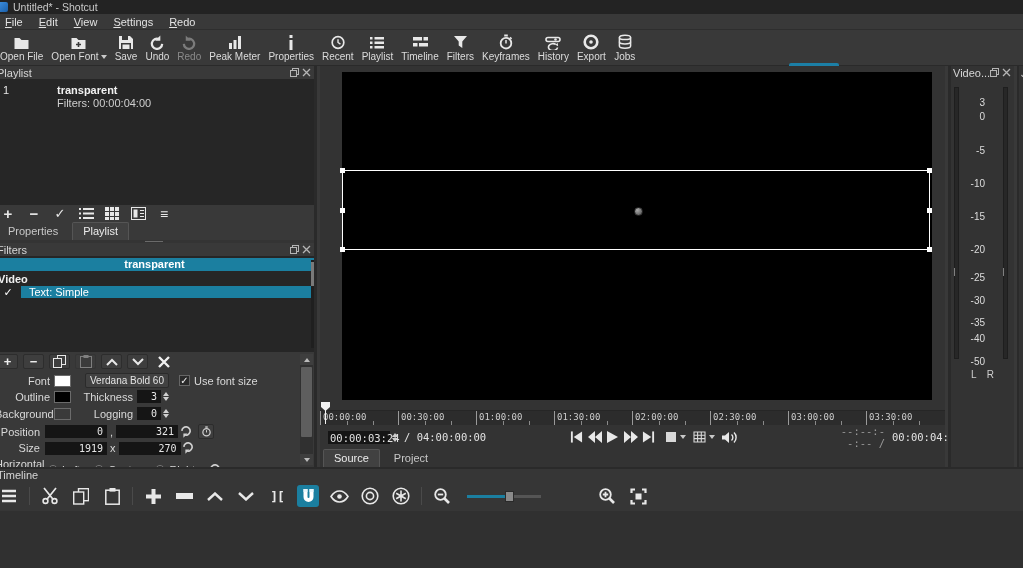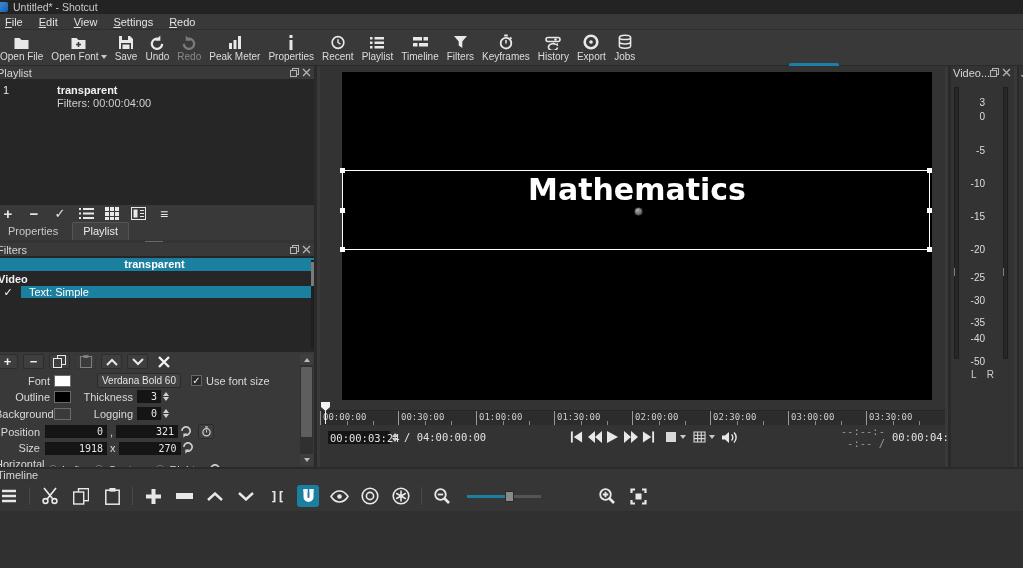--- a/index.html
+++ b/index.html
@@ -450,21 +450,21 @@
         <span class="ebtn" style="background:none;border:none;">
             <svg width="12" height="12" viewBox="0 0 12 12">
               <path d="M1 1l10 10M11 1L1 11" stroke="#f0f0f0" stroke-width="2.4"></path>
             </svg>
           </span>
       </div>
 
       <div class="ed-row" style="left:0; top:21px;">
         <span class="lab-r" style="width:55px;">Font</span>
         <span class="swatch" style="background:#fff;"></span>
-        <span class="btn" style="margin-left:26px;">Verdana Bold 60</span>
+        <span class="btn" style="margin-left:14px;">Verdana Bold 60</span>
         <span class="cb" style="margin-left:10px;">✓</span>
         <span>Use font size</span>
       </div>
       <div class="ed-row" style="left:0; top:38px;">
         <span class="lab-r" style="width:55px;">Outline</span>
         <span class="swatch" style="background:#000;"></span>
         <span class="lab-r" style="width:62px;">Thickness</span>
         <span class="field" style="width:24px; margin-left:4px;">3</span>
         <span class="spin">
             <i class="u"></i>
@@ -495,21 +495,21 @@
         <span class="kfbtn">
             <svg width="11" height="11" viewBox="0 0 16 16">
               <circle cx="8" cy="9.2" r="5.3" fill="none" stroke="#cfcfcf" stroke-width="1.8"></circle>
               <path d="M8 6v3.4" stroke="#cfcfcf" stroke-width="1.5"></path>
               <rect x="6.2" y="0.5" width="3.6" height="2" fill="#cfcfcf"></rect>
             </svg>
           </span>
       </div>
       <div class="ed-row" style="left:0; top:89px;">
         <span class="lab-r" style="width:45px;">Size</span>
-        <span class="field" style="width:62px; margin-left:5px;">1918</span>
+        <span class="field" style="width:62px; margin-left:5px;">1919</span>
         <span style="margin:0 3px;">x</span>
         <span class="field" style="width:62px;">270</span>
         <span class="reset">
             <svg width="12" height="12" viewBox="0 0 16 16">
               <path d="M2.5 6.5A5.5 5.5 0 1 1 6 11.8" fill="none" stroke="#cfcfcf" stroke-width="2.2"></path>
               <path d="M4.5 15.5V10H10z" fill="#cfcfcf"></path>
             </svg>
           </span>
       </div>
       <div class="ed-row" style="left:0; top:106px;">
@@ -554,21 +554,20 @@
     <div class="video">
       <div class="vui-rect">
         <span class="handle" style="left:-3px; top:-3px;"></span>
         <span class="handle" style="right:-3px; top:-3px;"></span>
         <span class="handle" style="left:-3px; bottom:-3px;"></span>
         <span class="handle" style="right:-3px; bottom:-3px;"></span>
         <span class="handle" style="left:-3px; top:37px;"></span>
         <span class="handle" style="right:-3px; top:37px;"></span>
         <span class="vui-center"></span>
       </div>
-      <div class="vui-text">Mathematics</div>
     </div>
 
     <div class="ruler">
 
     <span class="rcell">00:00:00</span>
         <span class="rcell">00:30:00</span>
         <span class="rcell">01:00:00</span>
         <span class="rcell">01:30:00</span>
         <span class="rcell">02:00:00</span>
         <span class="rcell">02:30:00</span>
@@ -633,20 +632,25 @@
               <path d="M0 4.5v4h3l4 3.5V1L3 4.5z" fill="#e8e8e8"></path>
               <path d="M9.5 3.5a4 4 0 0 1 0 6M12 1.5a7 7 0 0 1 0 10" fill="none" stroke="#e8e8e8" stroke-width="1.4"></path>
             </svg>
           </span>
       </span>
 
       <span class="tc sel-dur">--:--:--:-- /</span>
       <span class="tc total-dur">00:00:04:00</span>
     </div>
 
+    <div class="player-tabs">
+
+    <span class="dtab active">Source</span>
+        <span class="dtab">Project</span>
+      </div>
   </div>
 
   <div class="audiopanel">
     <div class="panel-head">
       <span>Video...</span>
       <span class="mini-btns">
         <svg width="9" height="9" viewBox="0 0 9 9">
             <rect x="2.5" y="0.5" width="6" height="6" fill="none" stroke="#b5b5b5"></rect>
             <rect x="0.5" y="2.5" width="6" height="6" fill="#3a3a3a" stroke="#b5b5b5"></rect>
           </svg>

